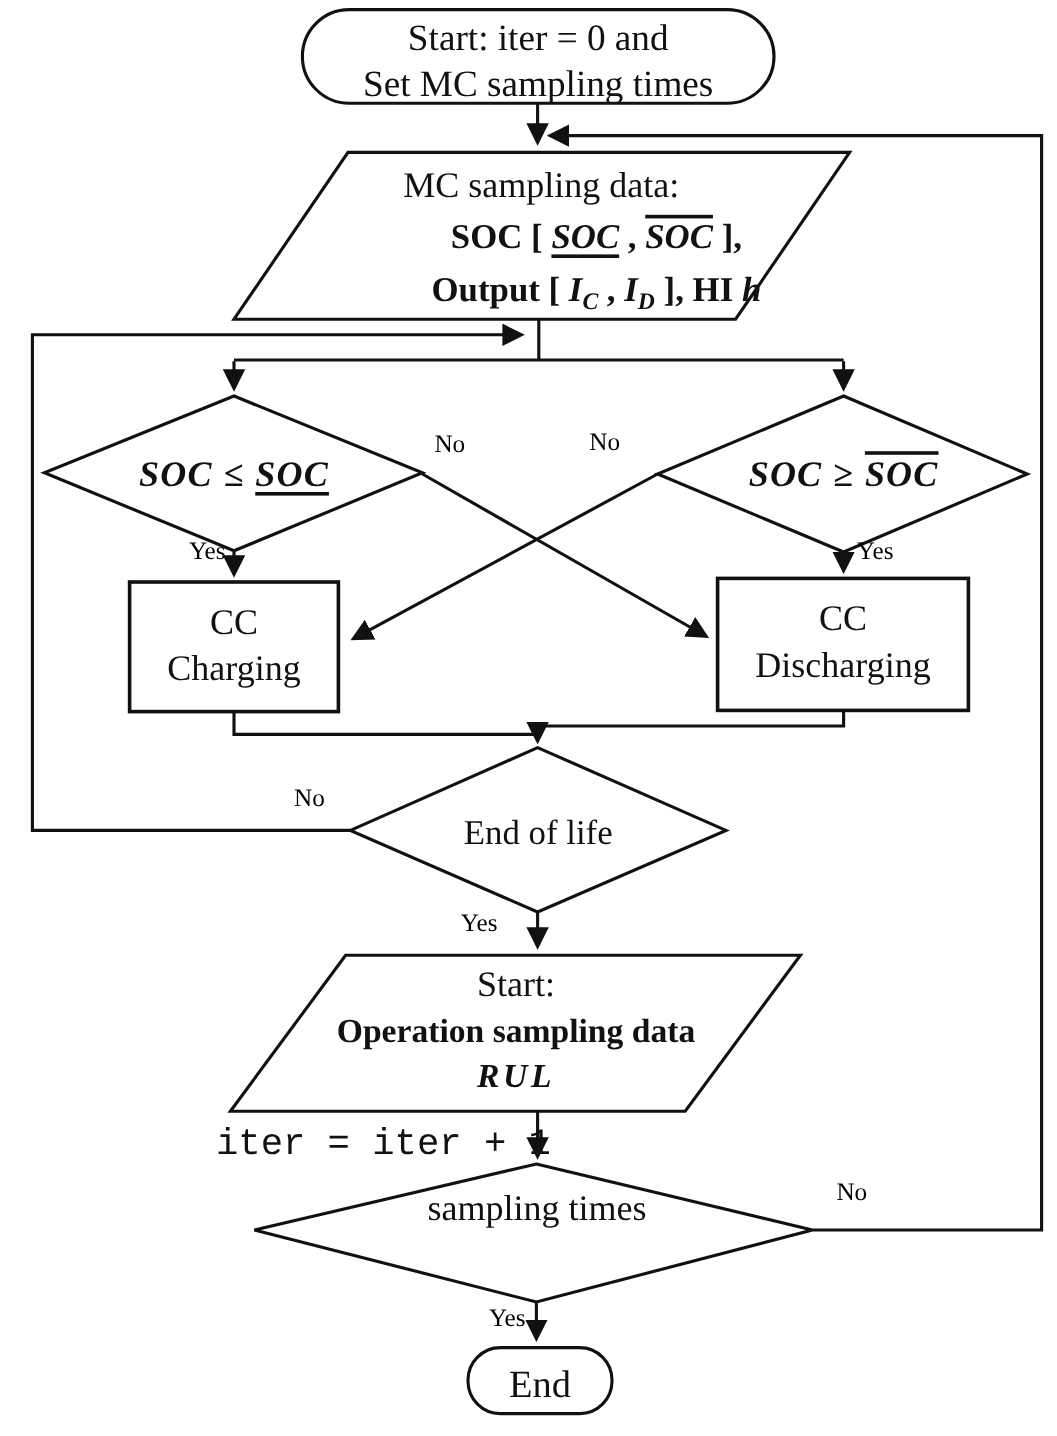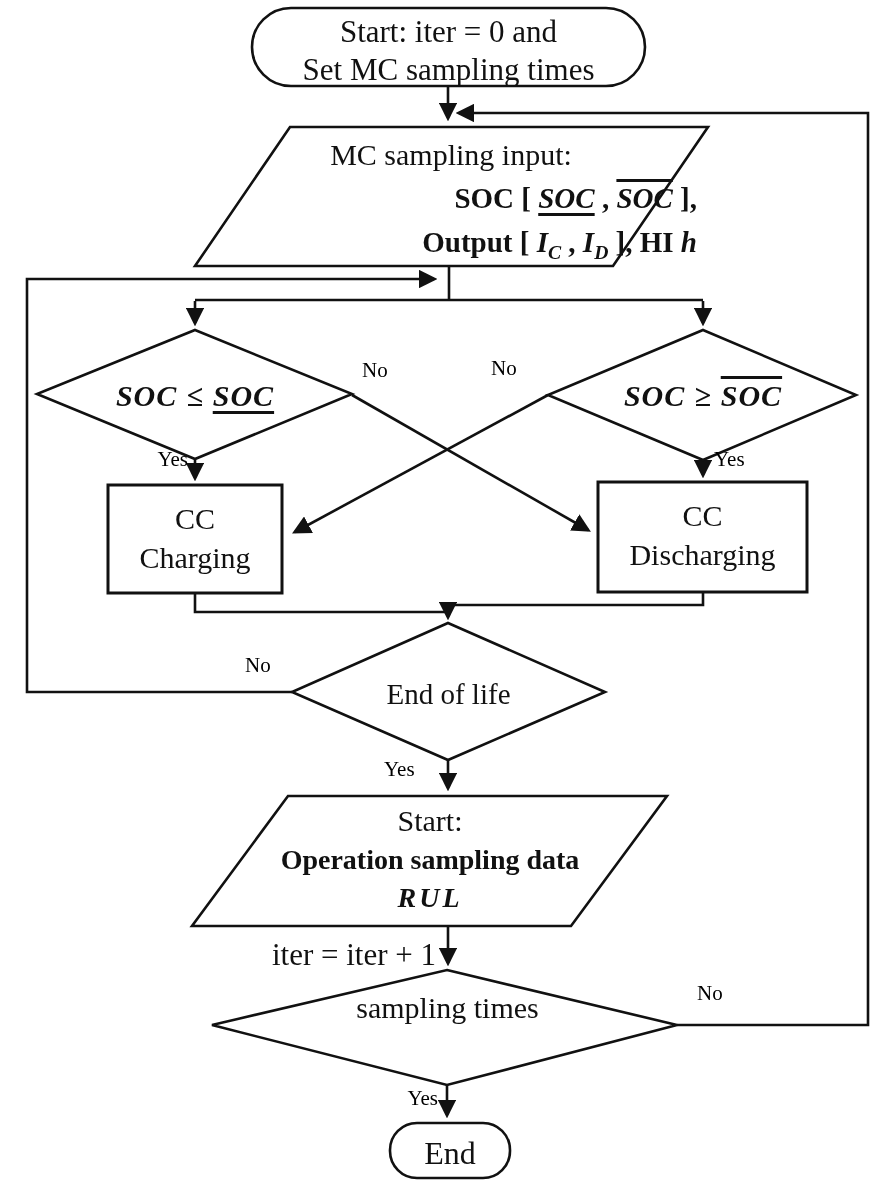--- a/index.html
+++ b/index.html
@@ -21,32 +21,32 @@
     line-height: 1.25;
     white-space: nowrap;
   }
   .b  { font-weight: bold; }
   .bi { font-weight: bold; font-style: italic; }
   .ul { text-decoration: underline; text-decoration-thickness: 3px; text-underline-offset: 5px; }
   .ol { text-decoration: overline;  text-decoration-thickness: 3px; }
   sub.bi { font-size: 0.68em; }
   .start-text     { left: 252px; top: 13px;  width: 393px; font-size: 31px; line-height: 38px; }
   .input-title    { left: 225px; top: 136px; width: 452px; font-size: 30px; line-height: 38px; }
-  .input-lines    { left: 297px; top: 176px; width: 400px; font-size: 29px; line-height: 44px; text-align: right; }
+  .input-lines    { left: 297px; top: 176px; width: 400px; font-size: 29px; line-height: 44px; text-align: center; }
   .dlow-text      { left: 45px;  top: 377px; width: 300px; font-size: 30px; }
   .dhigh-text     { left: 553px; top: 377px; width: 300px; font-size: 30px; }
   .dlow-text .bi, .dhigh-text .bi { letter-spacing: 1px; }
   .op-pad { margin: 0 9px; }
   .charge-text    { left: 108px; top: 499px; width: 174px; font-size: 30px; line-height: 39px; }
   .discharge-text { left: 598px; top: 496px; width: 209px; font-size: 30px; line-height: 39px; }
   .eol-text       { left: 292px; top: 676px; width: 313px; font-size: 29px; }
   .output-text    { left: 200px; top: 801px; width: 460px; font-size: 30px; line-height: 40px; }
   .output-text .line2 { font-size: 28px; line-height: 38px; }
   .output-text .line3 { font-size: 28px; line-height: 38px; letter-spacing: 3px; }
-  .iterinc-text   { left: 180px; top: 936px; width: 256px; font-size: 31px; text-align: right; }
+  .iterinc-text   { left: 180px; top: 936px; width: 256px; font-size: 31px; text-align: right; font-family: Liberation Mono, monospace; }
   .diter-text     { left: 272px; top: 988px; width: 351px; font-size: 30px; line-height: 39px; }
   .end-text       { left: 390px; top: 1133px; width: 120px; font-size: 32px; }
   .edge-label     { position: absolute; font-size: 21px; color: #000000; white-space: nowrap; }
   .lbl-yes-low  { left: 110px; top: 447px; width: 78px;  text-align: right; }
   .lbl-no-low   { left: 362px; top: 358px; }
   .lbl-no-high  { left: 491px; top: 356px; }
   .lbl-yes-high { left: 714px; top: 447px; }
   .lbl-no-eol   { left: 245px; top: 653px; }
   .lbl-yes-eol  { left: 384px; top: 757px; }
   .lbl-no-iter  { left: 697px; top: 981px; }
@@ -92,21 +92,21 @@
       <polygon points="447,970 677,1025 447,1085 212,1025" fill="#ffffff"></polygon>
       <rect x="390" y="1123" width="120" height="55" rx="27" ry="27" fill="#ffffff"></rect>
     </g>
   </svg>
 
   <div class="txt start-text">
     <div>Start: iter = 0 and</div>
     <div>Set MC sampling times</div>
   </div>
 
-  <div class="txt input-title">MC sampling input:</div>
+  <div class="txt input-title">MC sampling data:</div>
   <div class="txt input-lines">
     <div class="b"><span>SOC [ </span><span class="bi ul">SOC</span><span> , </span><span class="bi ol">SOC</span><span> ],</span></div>
     <div class="b"><span>Output [ </span><span class="bi">I</span><sub class="bi">C</sub><span> , </span><span class="bi">I</span><sub class="bi">D</sub><span> ], HI </span><span class="bi">h</span></div>
   </div>
 
   <div class="txt dlow-text"><span class="bi">SOC</span><span class="bi op-pad">≤</span><span class="bi ul">SOC</span></div>
 
   <div class="txt dhigh-text"><span class="bi">SOC</span><span class="bi op-pad">≥</span><span class="bi ol">SOC</span></div>
 
   <div class="txt charge-text">

